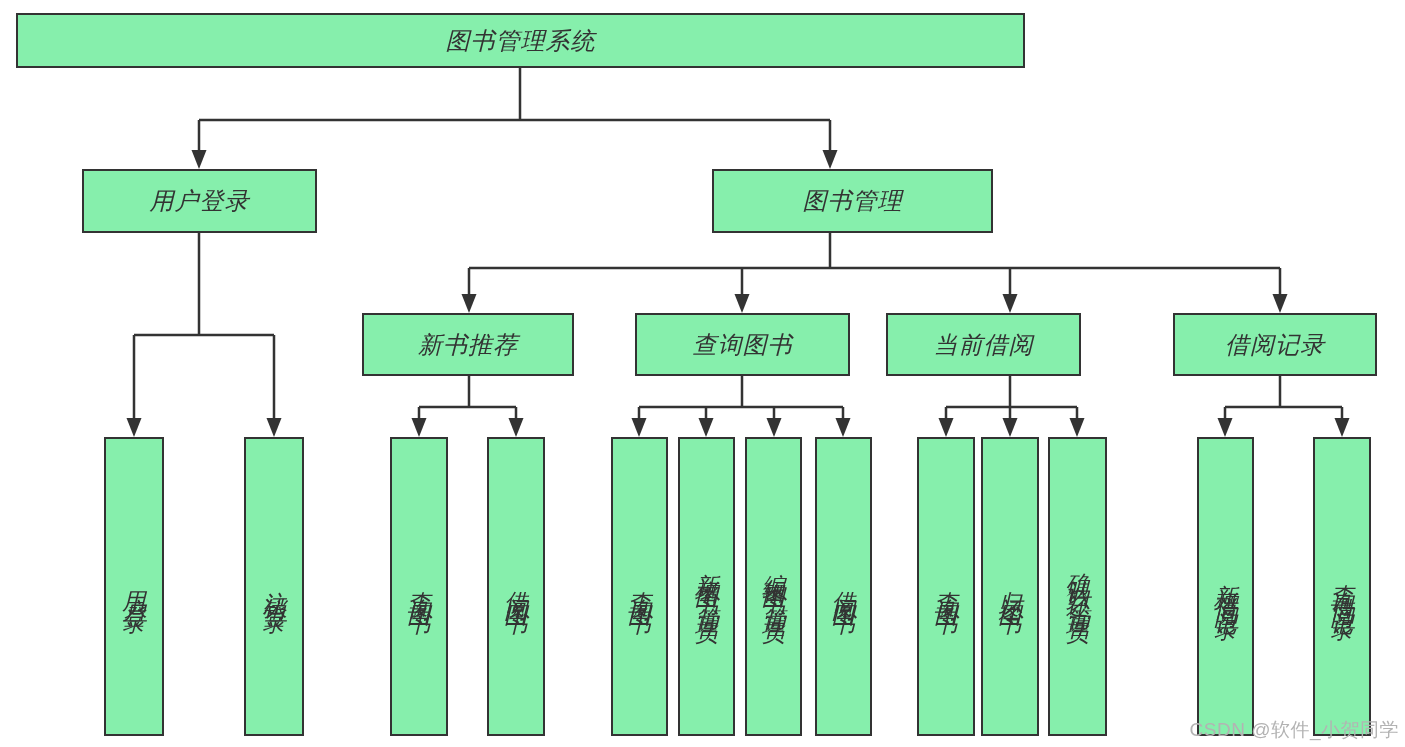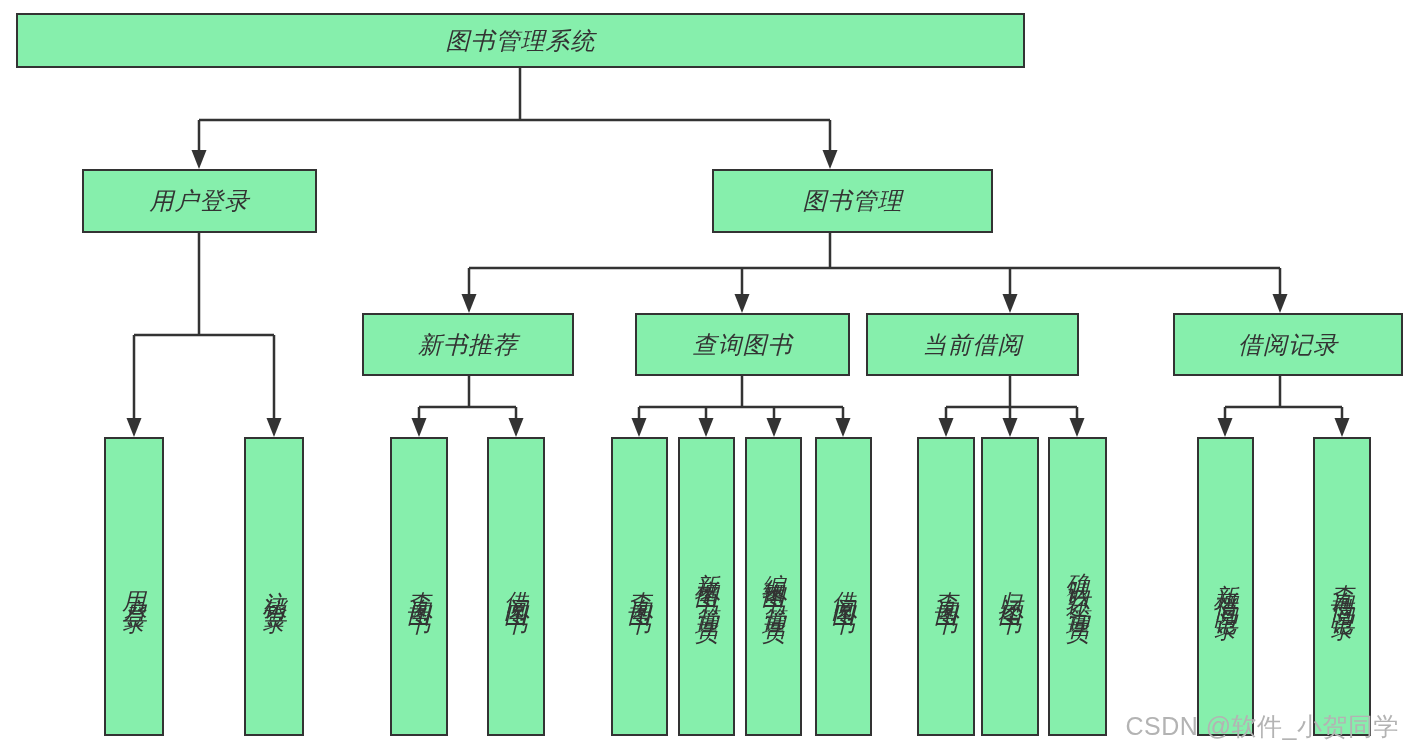--- a/index.html
+++ b/index.html
@@ -29,21 +29,21 @@
   }
   .lv2,.lv3{top:313px;height:63px;}
   .leaf{top:437px;height:299px;}
   .leaf .v{
     writing-mode:vertical-lr;text-orientation:mixed;
     font-size:23px;line-height:1.15;letter-spacing:7px;
     white-space:nowrap;color:var(--text);
   }
   .watermark{
     position:absolute;right:6px;bottom:4px;z-index:2;
-    font-size:25px;color:var(--watermark);letter-spacing:0.5px;
+    font-size:19px;color:var(--watermark);letter-spacing:0.5px;
     pointer-events:none;white-space:nowrap;
   }
 </style>
 </head>
 <body>
 
 <div class="canvas">
 
   <svg id="connectors" width="1405" height="747">
       <path d="M520 68 V120 M199 120 H830 M199 120 V151 M830 120 V151" class="ln"></path>
@@ -84,24 +84,24 @@
   <div class="box h" style="left:712px;top:169px;width:281px;height:64px">
     <span>图书管理</span>
   </div>
 
   <div class="box h lv3" style="left:362px;width:212px">
     <span>新书推荐</span>
   </div>
   <div class="box h lv3" style="left:635px;width:215px">
     <span>查询图书</span>
   </div>
-  <div class="box h lv3" style="left:866px;width:213px">
+  <div class="box h lv3" style="left:886px;width:195px">
     <span>当前借阅</span>
   </div>
-  <div class="box h lv3" style="left:1173px;width:230px">
+  <div class="box h lv3" style="left:1173px;width:204px">
     <span>借阅记录</span>
   </div>
 
   <div class="box leaf" style="left:104px;width:60px">
     <span class="v">用户登录</span>
   </div>
   <div class="box leaf" style="left:244px;width:60px">
     <span class="v">注销登录</span>
   </div>
 

